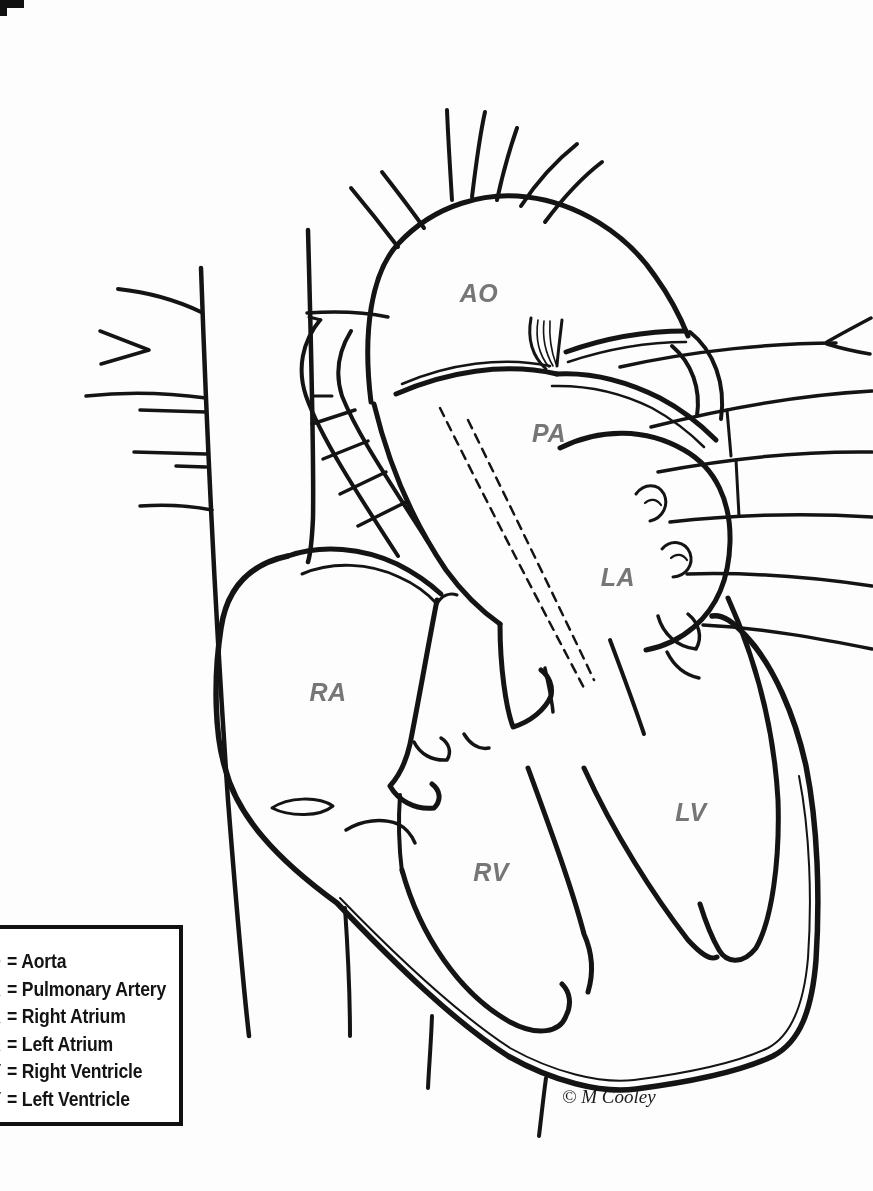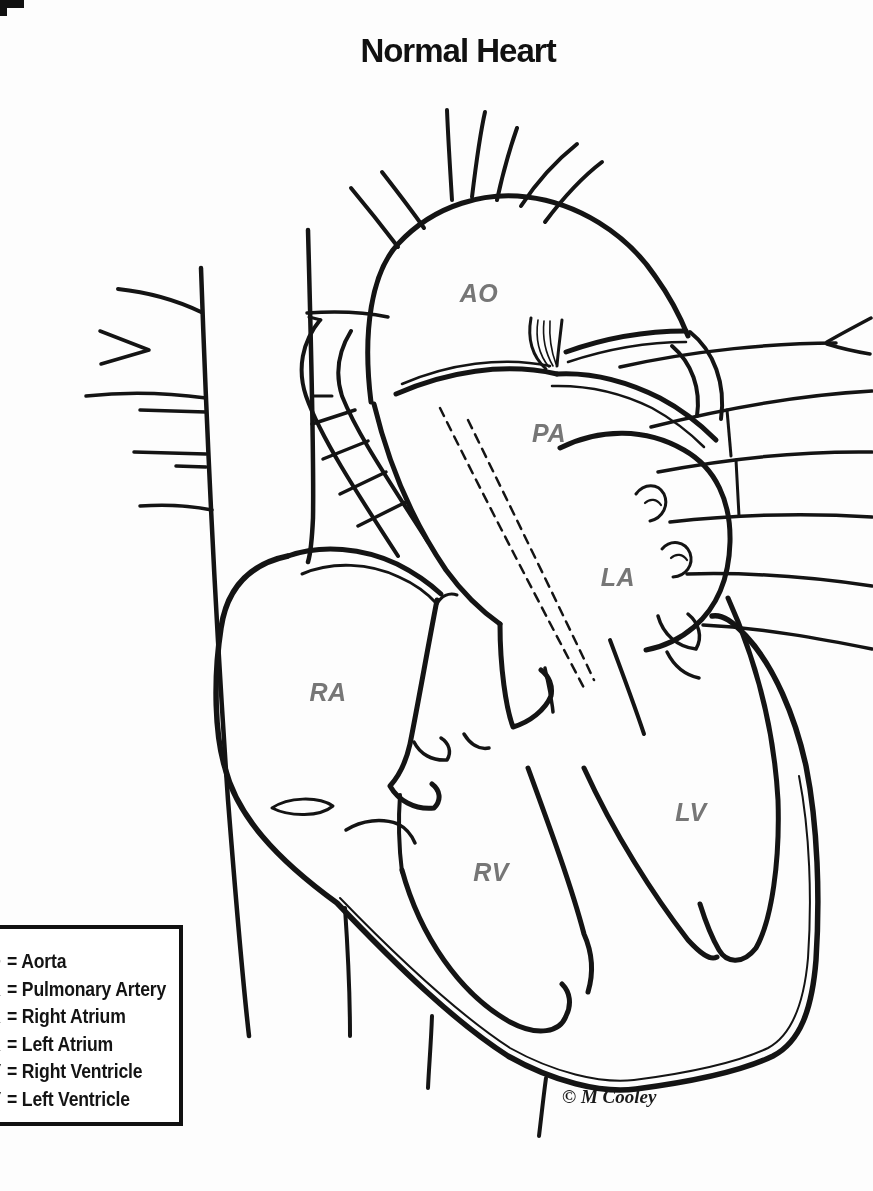--- a/index.html
+++ b/index.html
@@ -41,32 +41,31 @@
     display:inline-block;width:119px;text-align:right;
     font-style:normal;flex:0 0 auto;
   }
   .legend-label{
     display:inline-block;margin-left:6px;transform:scaleX(0.88);
     transform-origin:left center;letter-spacing:-0.2px;
   }
   .credit{
     position:absolute;left:562px;top:1086px;
     font-family:"Liberation Serif",serif;font-style:italic;
-    font-size:19px;color:#1a1a1a;white-space:nowrap;z-index:4;font-weight:bold;
+    font-size:19px;color:#1a1a1a;white-space:nowrap;z-index:4;
   }
 </style>
 </head>
 <body>
 
 <div class="canvas">
 
   <div class="corner-mark"></div>
   <div class="corner-mark-v"></div>
 
-  <h1 class="page-title">Normal Heart</h1>
 
   <svg class="heart-art" width="873" height="1191" viewBox="0 0 873 1191">
     <g fill="none" stroke="#141414" stroke-linecap="round" stroke-linejoin="round">
 
       <g>
         <path stroke-width="4.5" d="M201,268 C207,440 217,640 228,800 C236,902 244,992 249,1036"></path>
         <path stroke-width="4.5" d="M308,230 C311,340 314,460 313,518 C312,540 311,552 308,562"></path>
         <path stroke-width="4" d="M118,289 C146,292 176,300 201,312"></path>
         <path stroke-width="3.5" d="M100,331 L149,350 L101,364"></path>
       </g>

